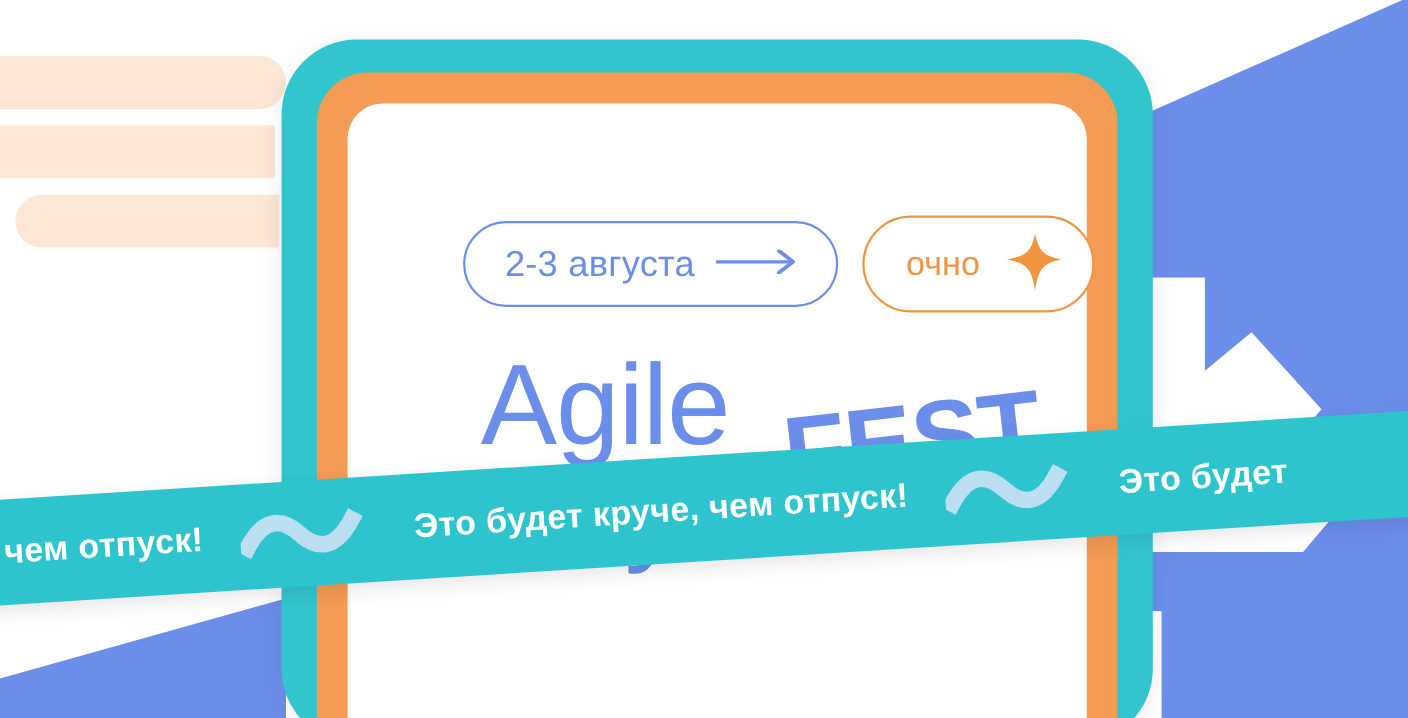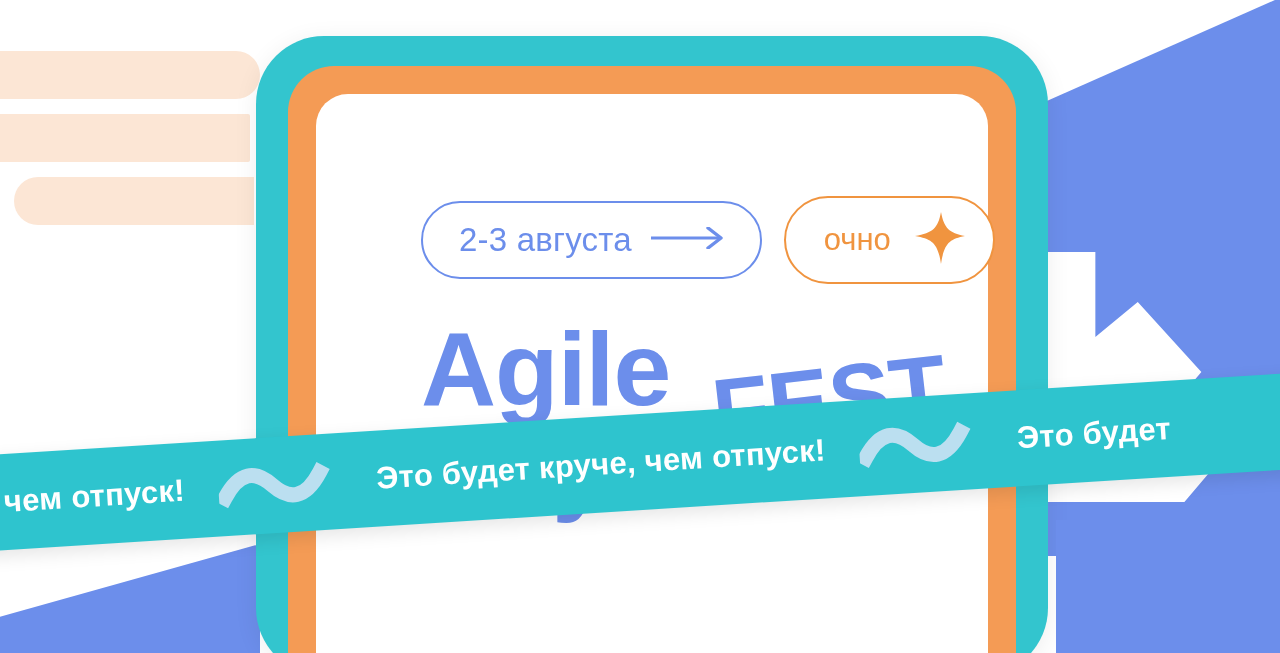--- a/index.html
+++ b/index.html
@@ -131,25 +131,25 @@
   }
 
   
   #logo {
     position: absolute;
     left: 105px; top: 228px;
     width: 620px; height: 230px;
   }
   #logo-agiledays {
     position: absolute;
-    left: 0; top: 0;
+    left: 16px; top: 0;
     color: #6C8EEB;
     font-size: 104px;
     line-height: 0.92;
-    font-weight: 700;
+    font-weight: 400;
     letter-spacing: -1px;
   }
   #logo-fest {
     position: absolute;
     left: 292px; top: 38px;
     color: #6C8EEB;
     font-size: 93px;
     font-weight: 700;
     letter-spacing: -1px;
     transform: rotate(-6.5deg);

